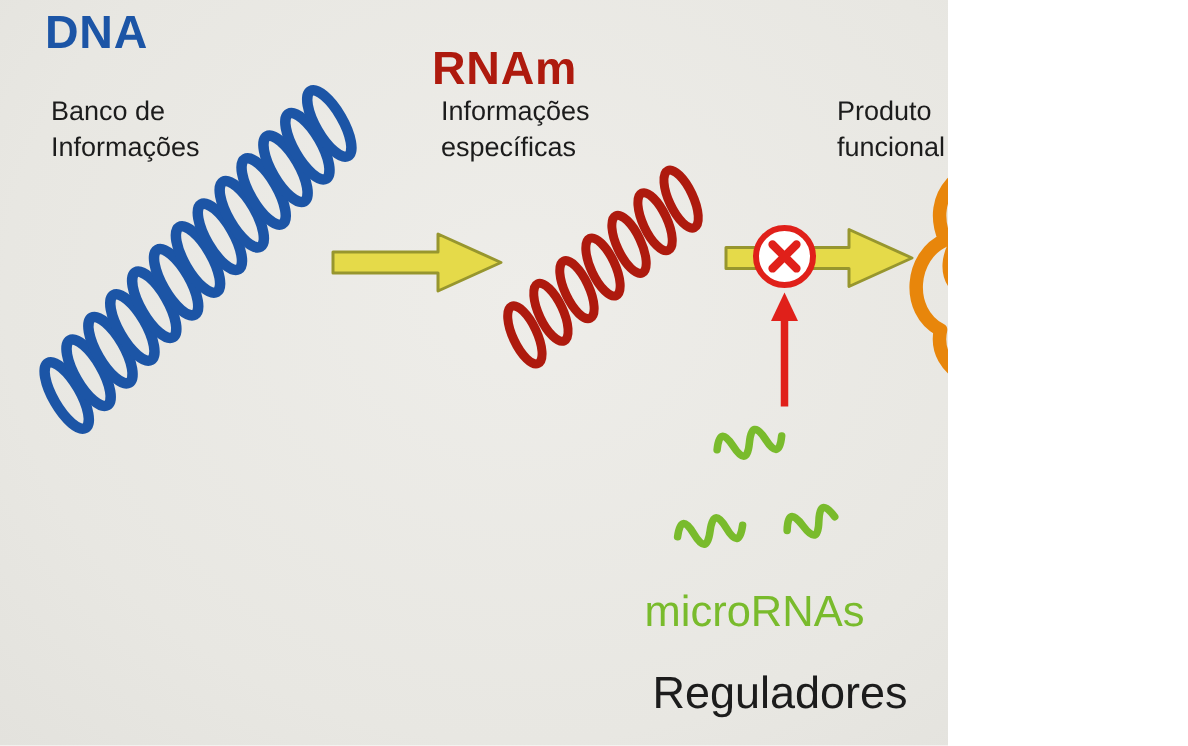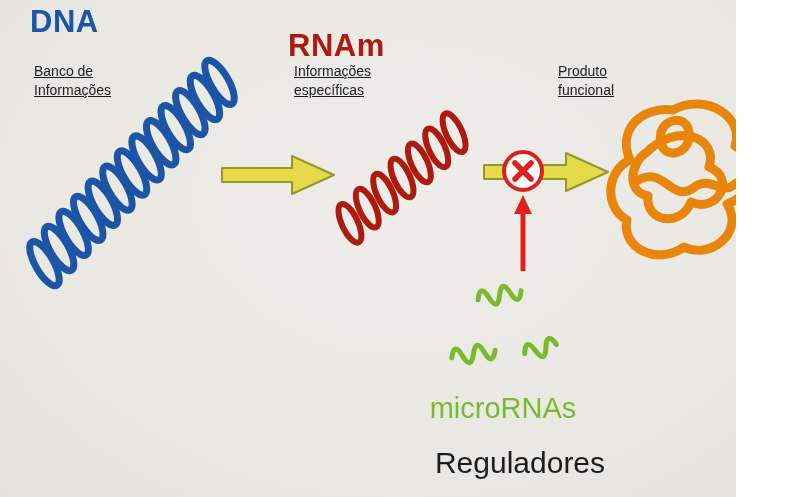--- a/index.html
+++ b/index.html
@@ -1,29 +1,28 @@
 <!DOCTYPE html>
 <html style="--background: #e8e7e2; --dna_blue: #1c55a6; --rnam_red: #ae1a0e; --protein_orange: #e8860b; --microrna_green: #79bb2c; --arrow_yellow_fill: #e5da49; --arrow_yellow_stroke: #97962e; --inhibit_red: #e0201a; --text_black: #1c1c1c;"><head>
 <meta charset="utf-8">
 <style>
   html,body{margin:0;padding:0;}
   body{font-family:"Liberation Sans","DejaVu Sans",sans-serif;}
   .stage{
-    position:relative;width:736px;height:497px;overflow:hidden;
+    position:relative;width:632px;height:497px;overflow:hidden;
     background:radial-gradient(ellipse at 55% 40%, #eeede9 0%, #e8e7e2 70%, #e3e2dd 100%);
   }
   .abs{position:absolute;}
   .title{font-weight:bold;font-size:31px;letter-spacing:0.5px;}
   .title.dna{color:var(--dna_blue);}
   .title.rnam{color:var(--rnam_red);}
   .title.proteina{color:var(--protein_orange);}
   .subtitle{
-    font-size:14px;line-height:1.35;color:var(--text_black);
+    font-size:18px;line-height:1.35;color:var(--text_black);
     white-space:pre-line;
-    text-decoration:underline;
   }
   .big-label{font-size:30px;color:var(--text_black);text-align:center;}
   .green-label{font-size:29px;color:var(--microrna_green);text-align:center;}
   svg{display:block;overflow:visible;}
   .coil-dna ellipse{fill:none;stroke:var(--dna_blue);stroke-width:7;}
   .coil-rna ellipse{fill:none;stroke:var(--rnam_red);stroke-width:6;}
   .flow-arrow{fill:var(--arrow_yellow_fill);stroke:var(--arrow_yellow_stroke);stroke-width:2;stroke-linejoin:round;}
   .inhibit-circle{fill:#ffffff;stroke:var(--inhibit_red);stroke-width:4;}
   .inhibit-x{stroke:var(--inhibit_red);stroke-width:5.5;stroke-linecap:round;}
   .up-arrow-line{stroke:var(--inhibit_red);stroke-width:5;}

